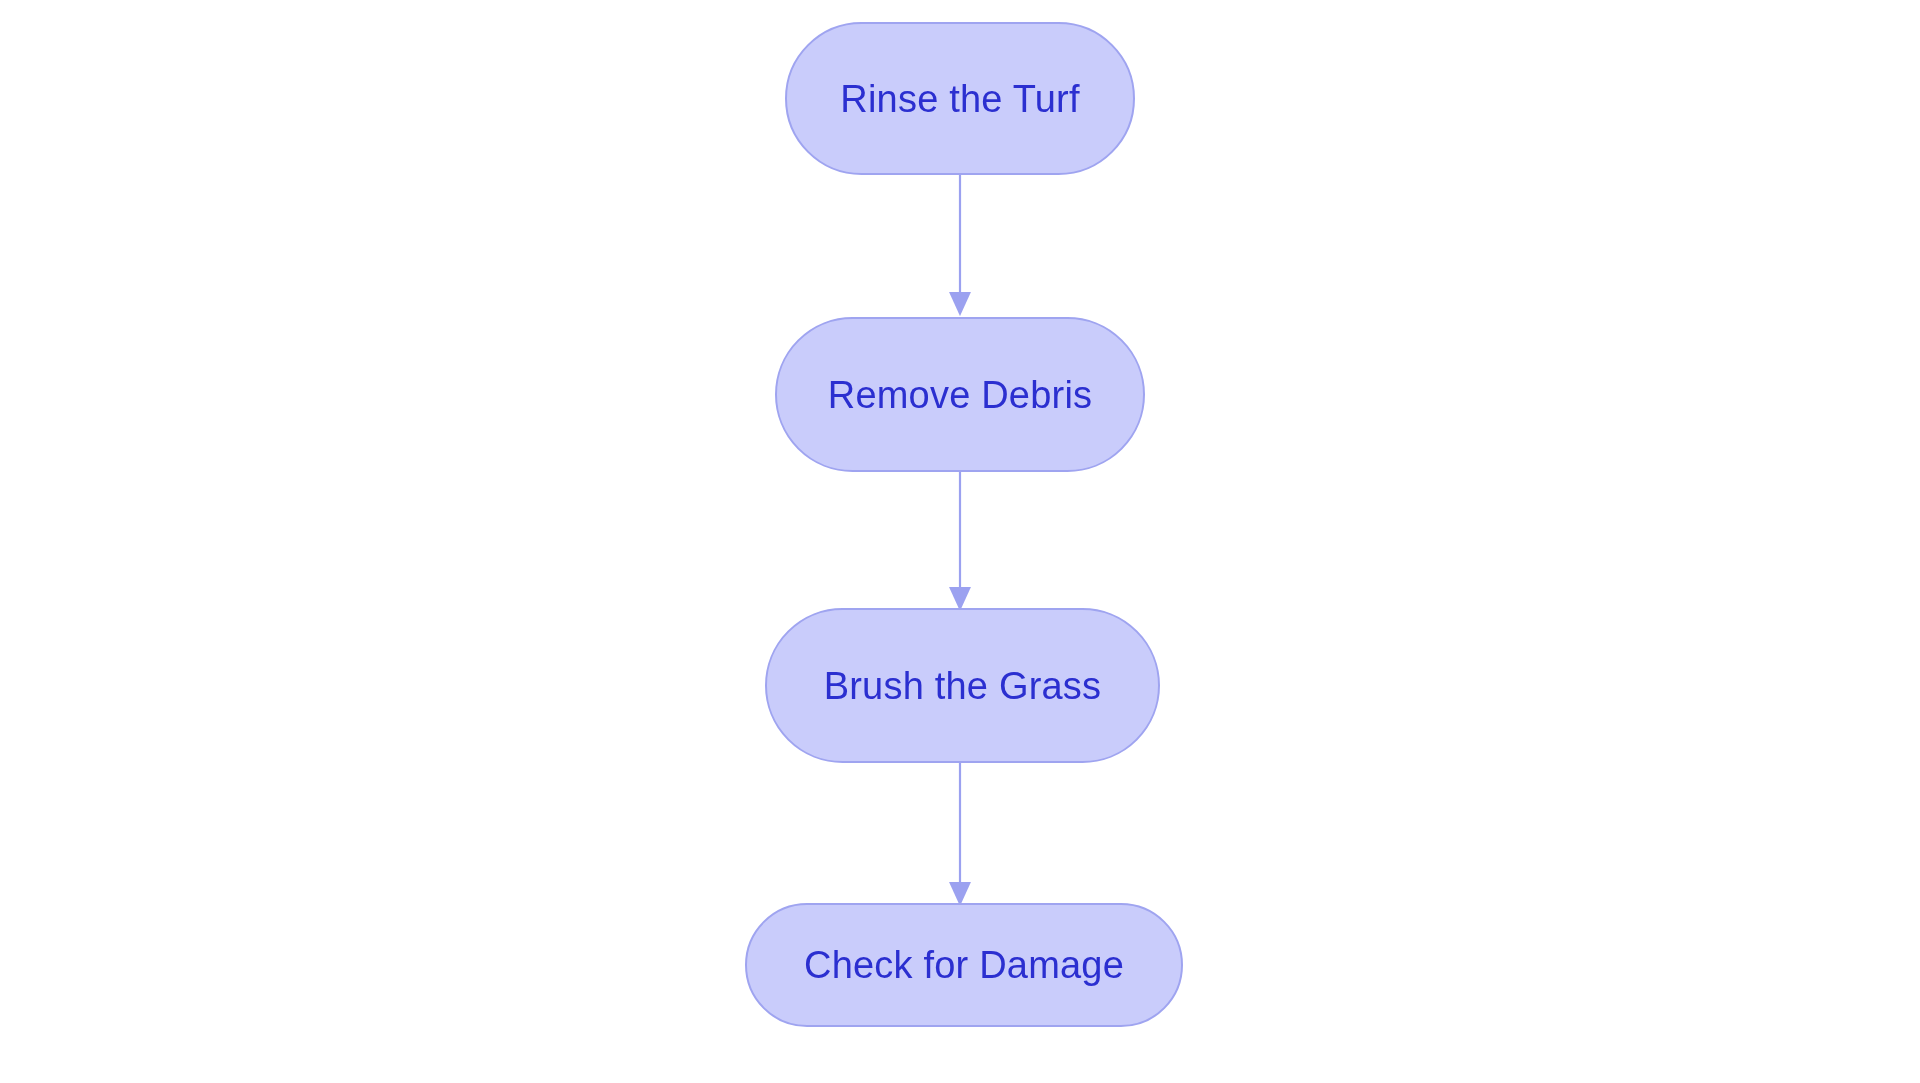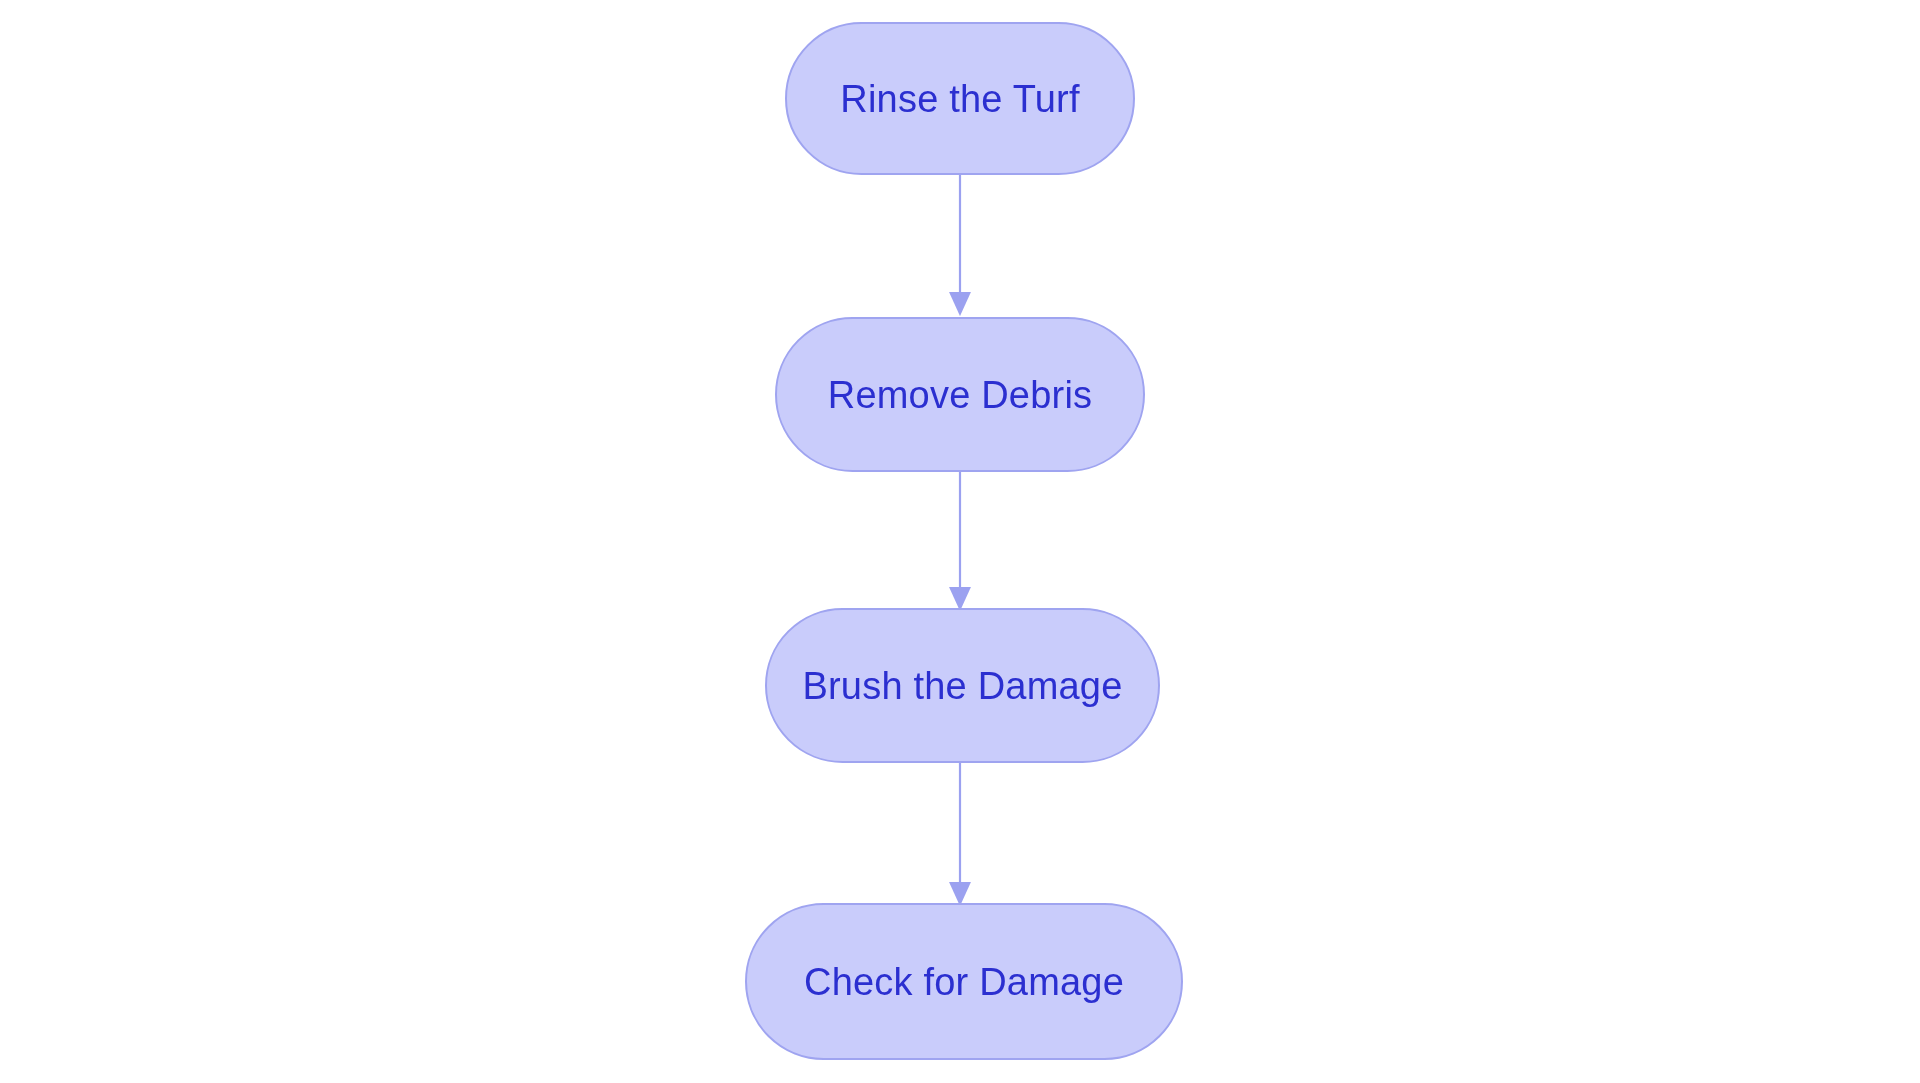--- a/index.html
+++ b/index.html
@@ -40,21 +40,21 @@
 
   .node-label {
     display: block;
     pointer-events: none;
   }
 
   
   #node-0 { left: 785px;  top: 22px;   width: 350px; height: 153px; border-radius: 77px; }
   #node-1 { left: 775px;  top: 317px;  width: 370px; height: 155px; border-radius: 78px; }
   #node-2 { left: 765px;  top: 608px;  width: 395px; height: 155px; border-radius: 78px; }
-  #node-3 { left: 745px;  top: 903px;  width: 438px; height: 157px; border-radius: 79px; }
+  #node-3 { left: 745px;  top: 903px;  width: 438px; height: 124px; border-radius: 79px; }
 
   
   #connector-layer {
     position: absolute;
     left: 0;
     top: 0;
     width: 1920px;
     height: 1083px;
     pointer-events: none;
   }
@@ -80,20 +80,20 @@
 
   <div class="node" id="node-0">
     <span class="node-label">Rinse the Turf</span>
   </div>
 
   <div class="node" id="node-1">
     <span class="node-label">Remove Debris</span>
   </div>
 
   <div class="node" id="node-2">
-    <span class="node-label">Brush the Damage</span>
+    <span class="node-label">Brush the Grass</span>
   </div>
 
   <div class="node" id="node-3">
     <span class="node-label">Check for Damage</span>
   </div>
 
 </div>
 
 </body></html>

